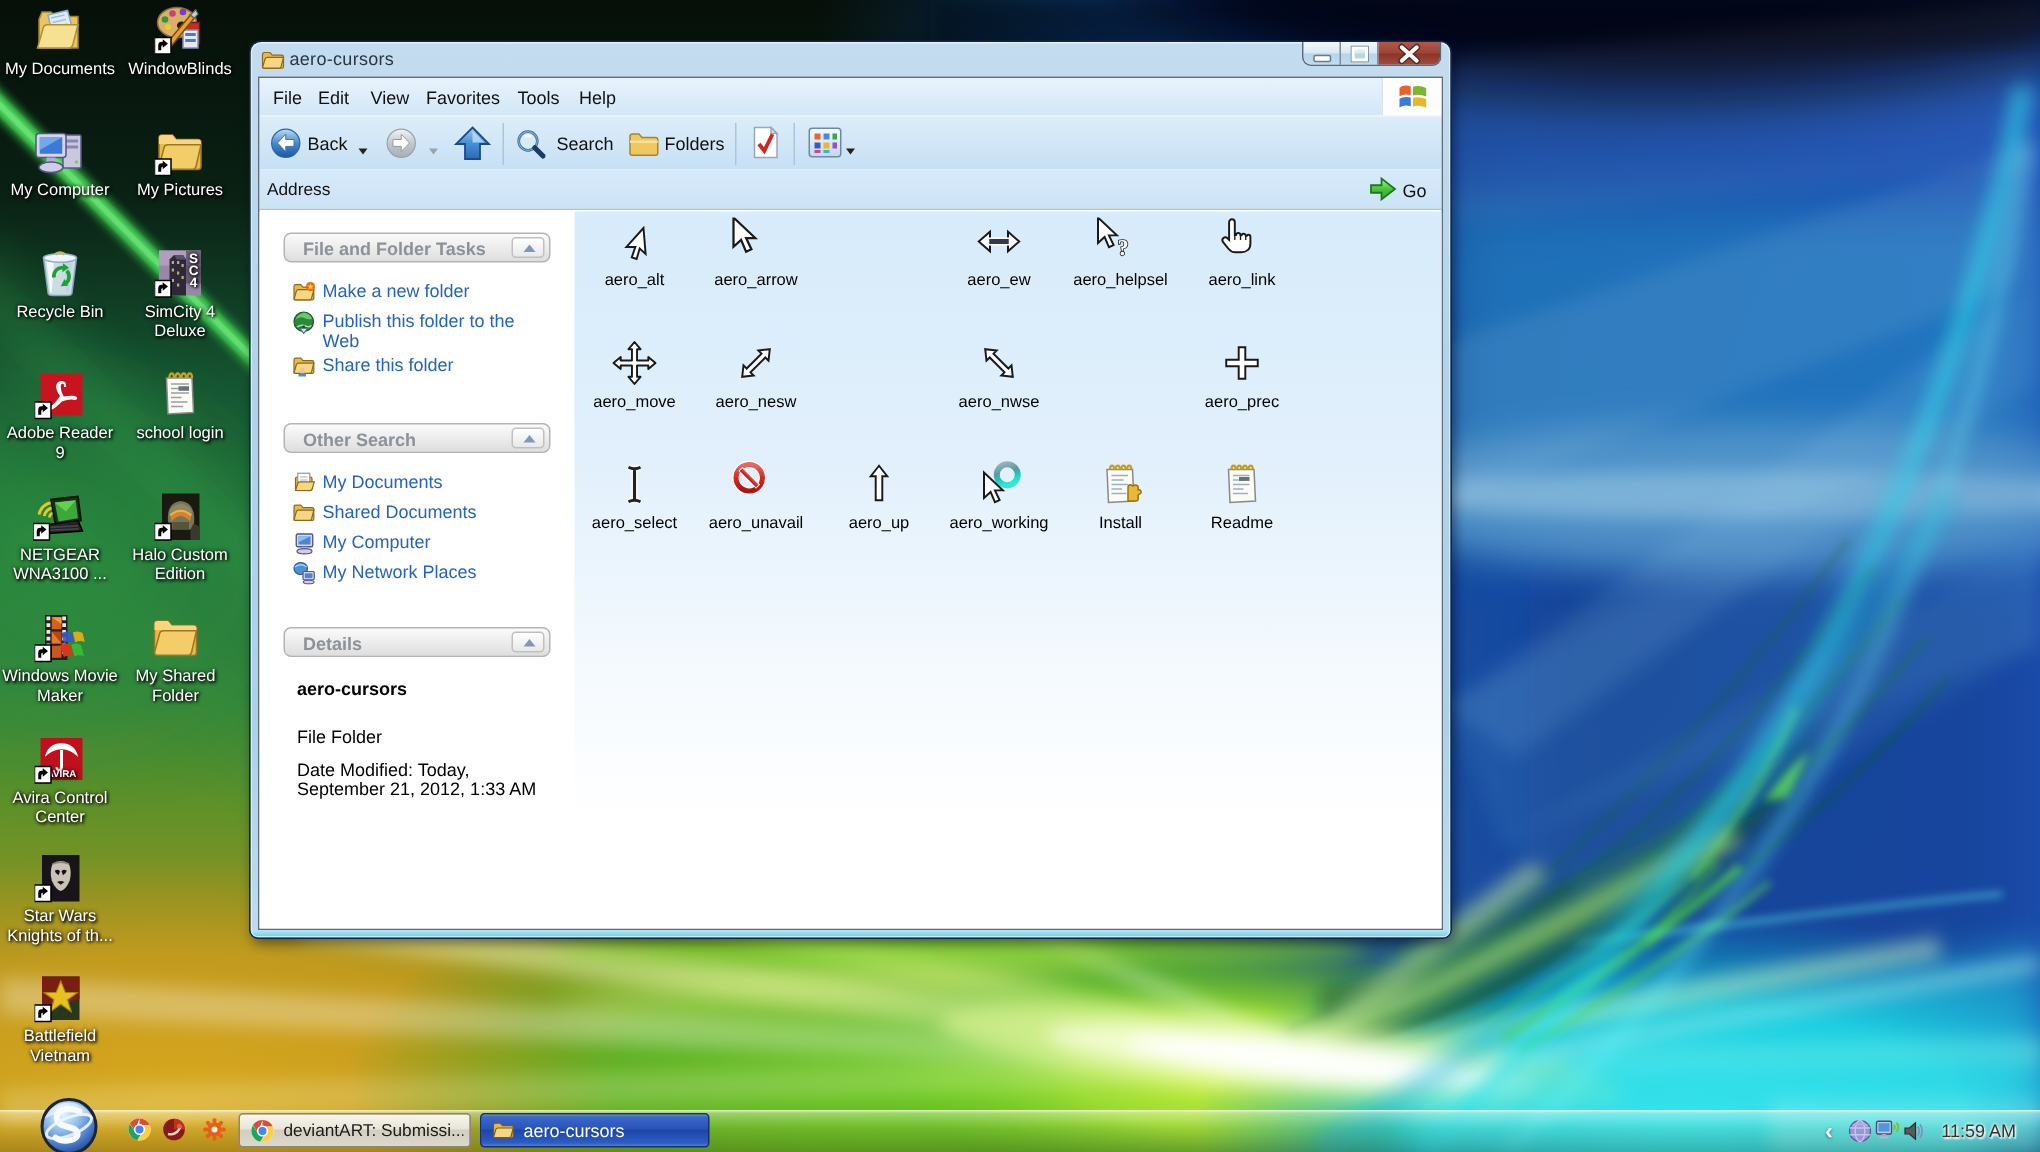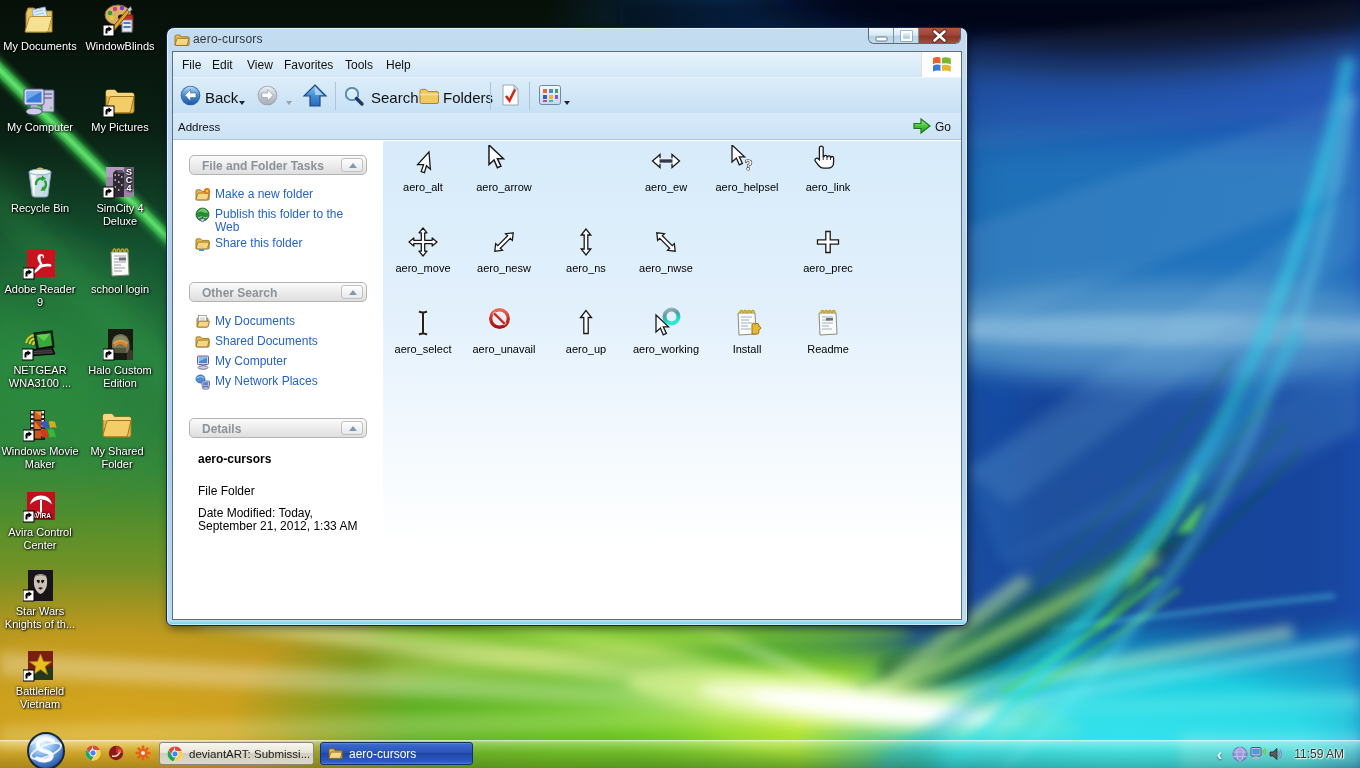--- a/index.html
+++ b/index.html
@@ -21,21 +21,21 @@
 .wb { width:25px; height:16px; background:linear-gradient(180deg,#f1f7fb 0%,#d8eaf6 45%,#b7d4e8 50%,#c4ddf0 100%); border-right:1px solid #7e8f9a; position:relative; }
 .wb:last-child { border-right:none; }
 .wb.close { width:41px; background:linear-gradient(180deg,#b0584a 0%,#9c4638 45%,#8c3425 50%,#a5503f 100%); }
 #inner { position:absolute; left:5px; top:23px; right:5px; bottom:5px; background:#fff;
   border:1px solid #5f6f7a; overflow:hidden; }
 #menubar { position:absolute; left:0; top:0; width:100%; height:25px;
   background:linear-gradient(180deg,#e8f3fc,#d2e7f7); font-size:12px; color:#111; }
 #menubar span { position:absolute; top:6px; }
 #logobox { position:absolute; right:0; top:0; width:40px; height:25px; background:#fdfdfd; border-left:1px solid #e0e0e0;}
 #toolbar { position:absolute; left:0; top:25px; width:100%; height:36px;
-  background:linear-gradient(180deg,#dcedf9,#c7e0f4); border-top:1px solid #eaf4fc; font-size:15px; color:#111; }
+  background:linear-gradient(180deg,#dcedf9,#c7e0f4); border-top:1px solid #eaf4fc; font-size:12px; color:#111; }
 #addrbar { position:absolute; left:0; top:61px; width:100%; height:27px;
   background:linear-gradient(180deg,#d8eafa,#cce3f6); border-bottom:1px solid #a8c7de; font-size:12px; color:#111; }
 #addrfield { position:absolute; left:48px; top:3px; width:685px; height:20px; background:#fff;
   border:1px solid #9aa8b0; border-radius:2px; }
 #content { position:absolute; left:0; top:89px; right:0; bottom:0; background:#fff; }
 #sidebar { position:absolute; left:0; top:0; width:210px; height:100%; background:#fff; }
 #files { position:absolute; left:210px; top:0; right:0; height:100%;
   background:linear-gradient(180deg,#d7ebfa 0%,#e2f0fc 35%,#f5fafe 65%,#ffffff 85%); }
 .tbox { position:absolute; left:16px; width:178px; height:20px;
   background:linear-gradient(180deg,#fbfbfb,#dedede); border:1px solid #b4b4b4; border-radius:5px;
@@ -718,26 +718,20 @@
               <div class="flbl">aero_move</div>
             </div>
 <div class="fitem" style="left:76px;top:85px">
               <svg width="32" height="32" viewBox="0 0 32 32">
                 <g transform="rotate(45 16 16)">
                   <path d="M16 3 L11.2 9 L14.2 9 L14.2 23 L11.2 23 L16 29 L20.8 23 L17.8 23 L17.8 9 L20.8 9 Z" fill="#fff" stroke="#1a1a1a" stroke-width="1.3"></path>
                 </g>
               </svg>
               <div class="flbl">aero_nesw</div>
             </div>
-<div class="fitem" style="left:158px;top:85px">
-              <svg width="32" height="32" viewBox="0 0 32 32">
-                <path d="M16 3 L11.2 9 L14.2 9 L14.2 23 L11.2 23 L16 29 L20.8 23 L17.8 23 L17.8 9 L20.8 9 Z" fill="#fff" stroke="#1a1a1a" stroke-width="1.3"></path>
-              </svg>
-              <div class="flbl">aero_ns</div>
-            </div>
 <div class="fitem" style="left:238px;top:85px">
               <svg width="32" height="32" viewBox="0 0 32 32">
                 <g transform="rotate(-45 16 16)">
                   <path d="M16 3 L11.2 9 L14.2 9 L14.2 23 L11.2 23 L16 29 L20.8 23 L17.8 23 L17.8 9 L20.8 9 Z" fill="#fff" stroke="#1a1a1a" stroke-width="1.3"></path>
                 </g>
               </svg>
               <div class="flbl">aero_nwse</div>
             </div>
 <div class="fitem" style="left:400px;top:85px">
               <svg width="32" height="32" viewBox="0 0 32 32">

